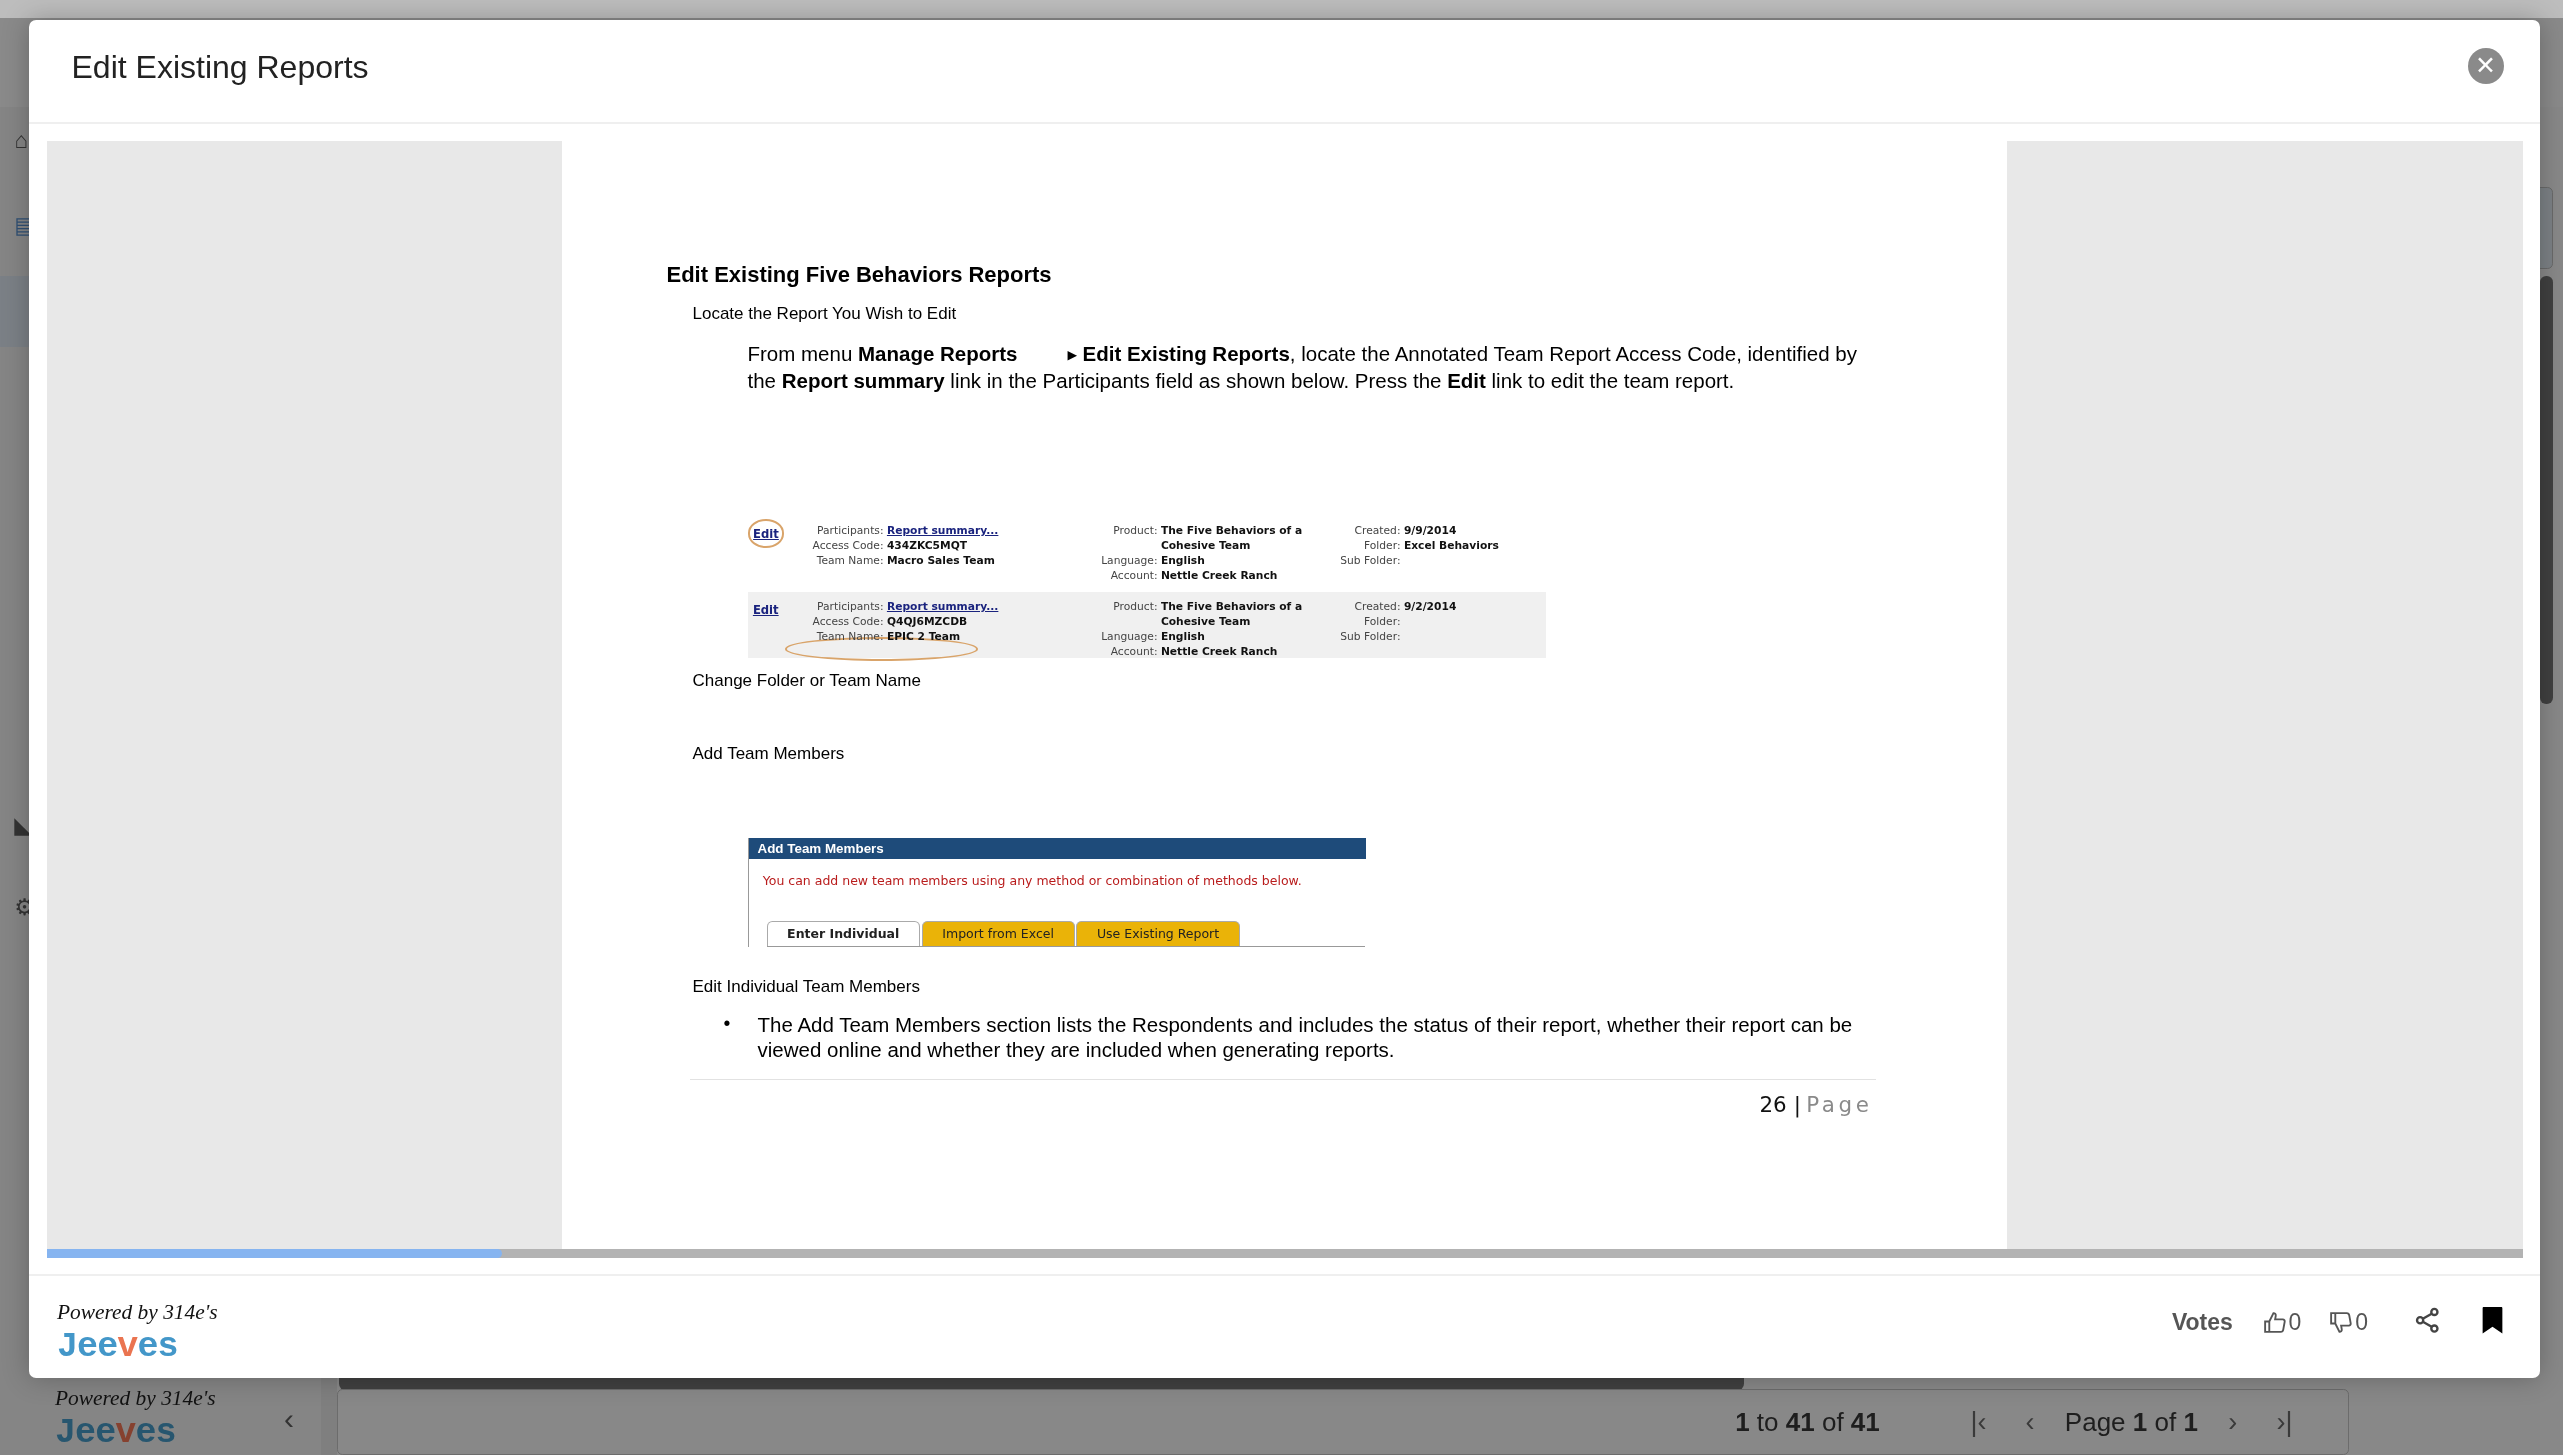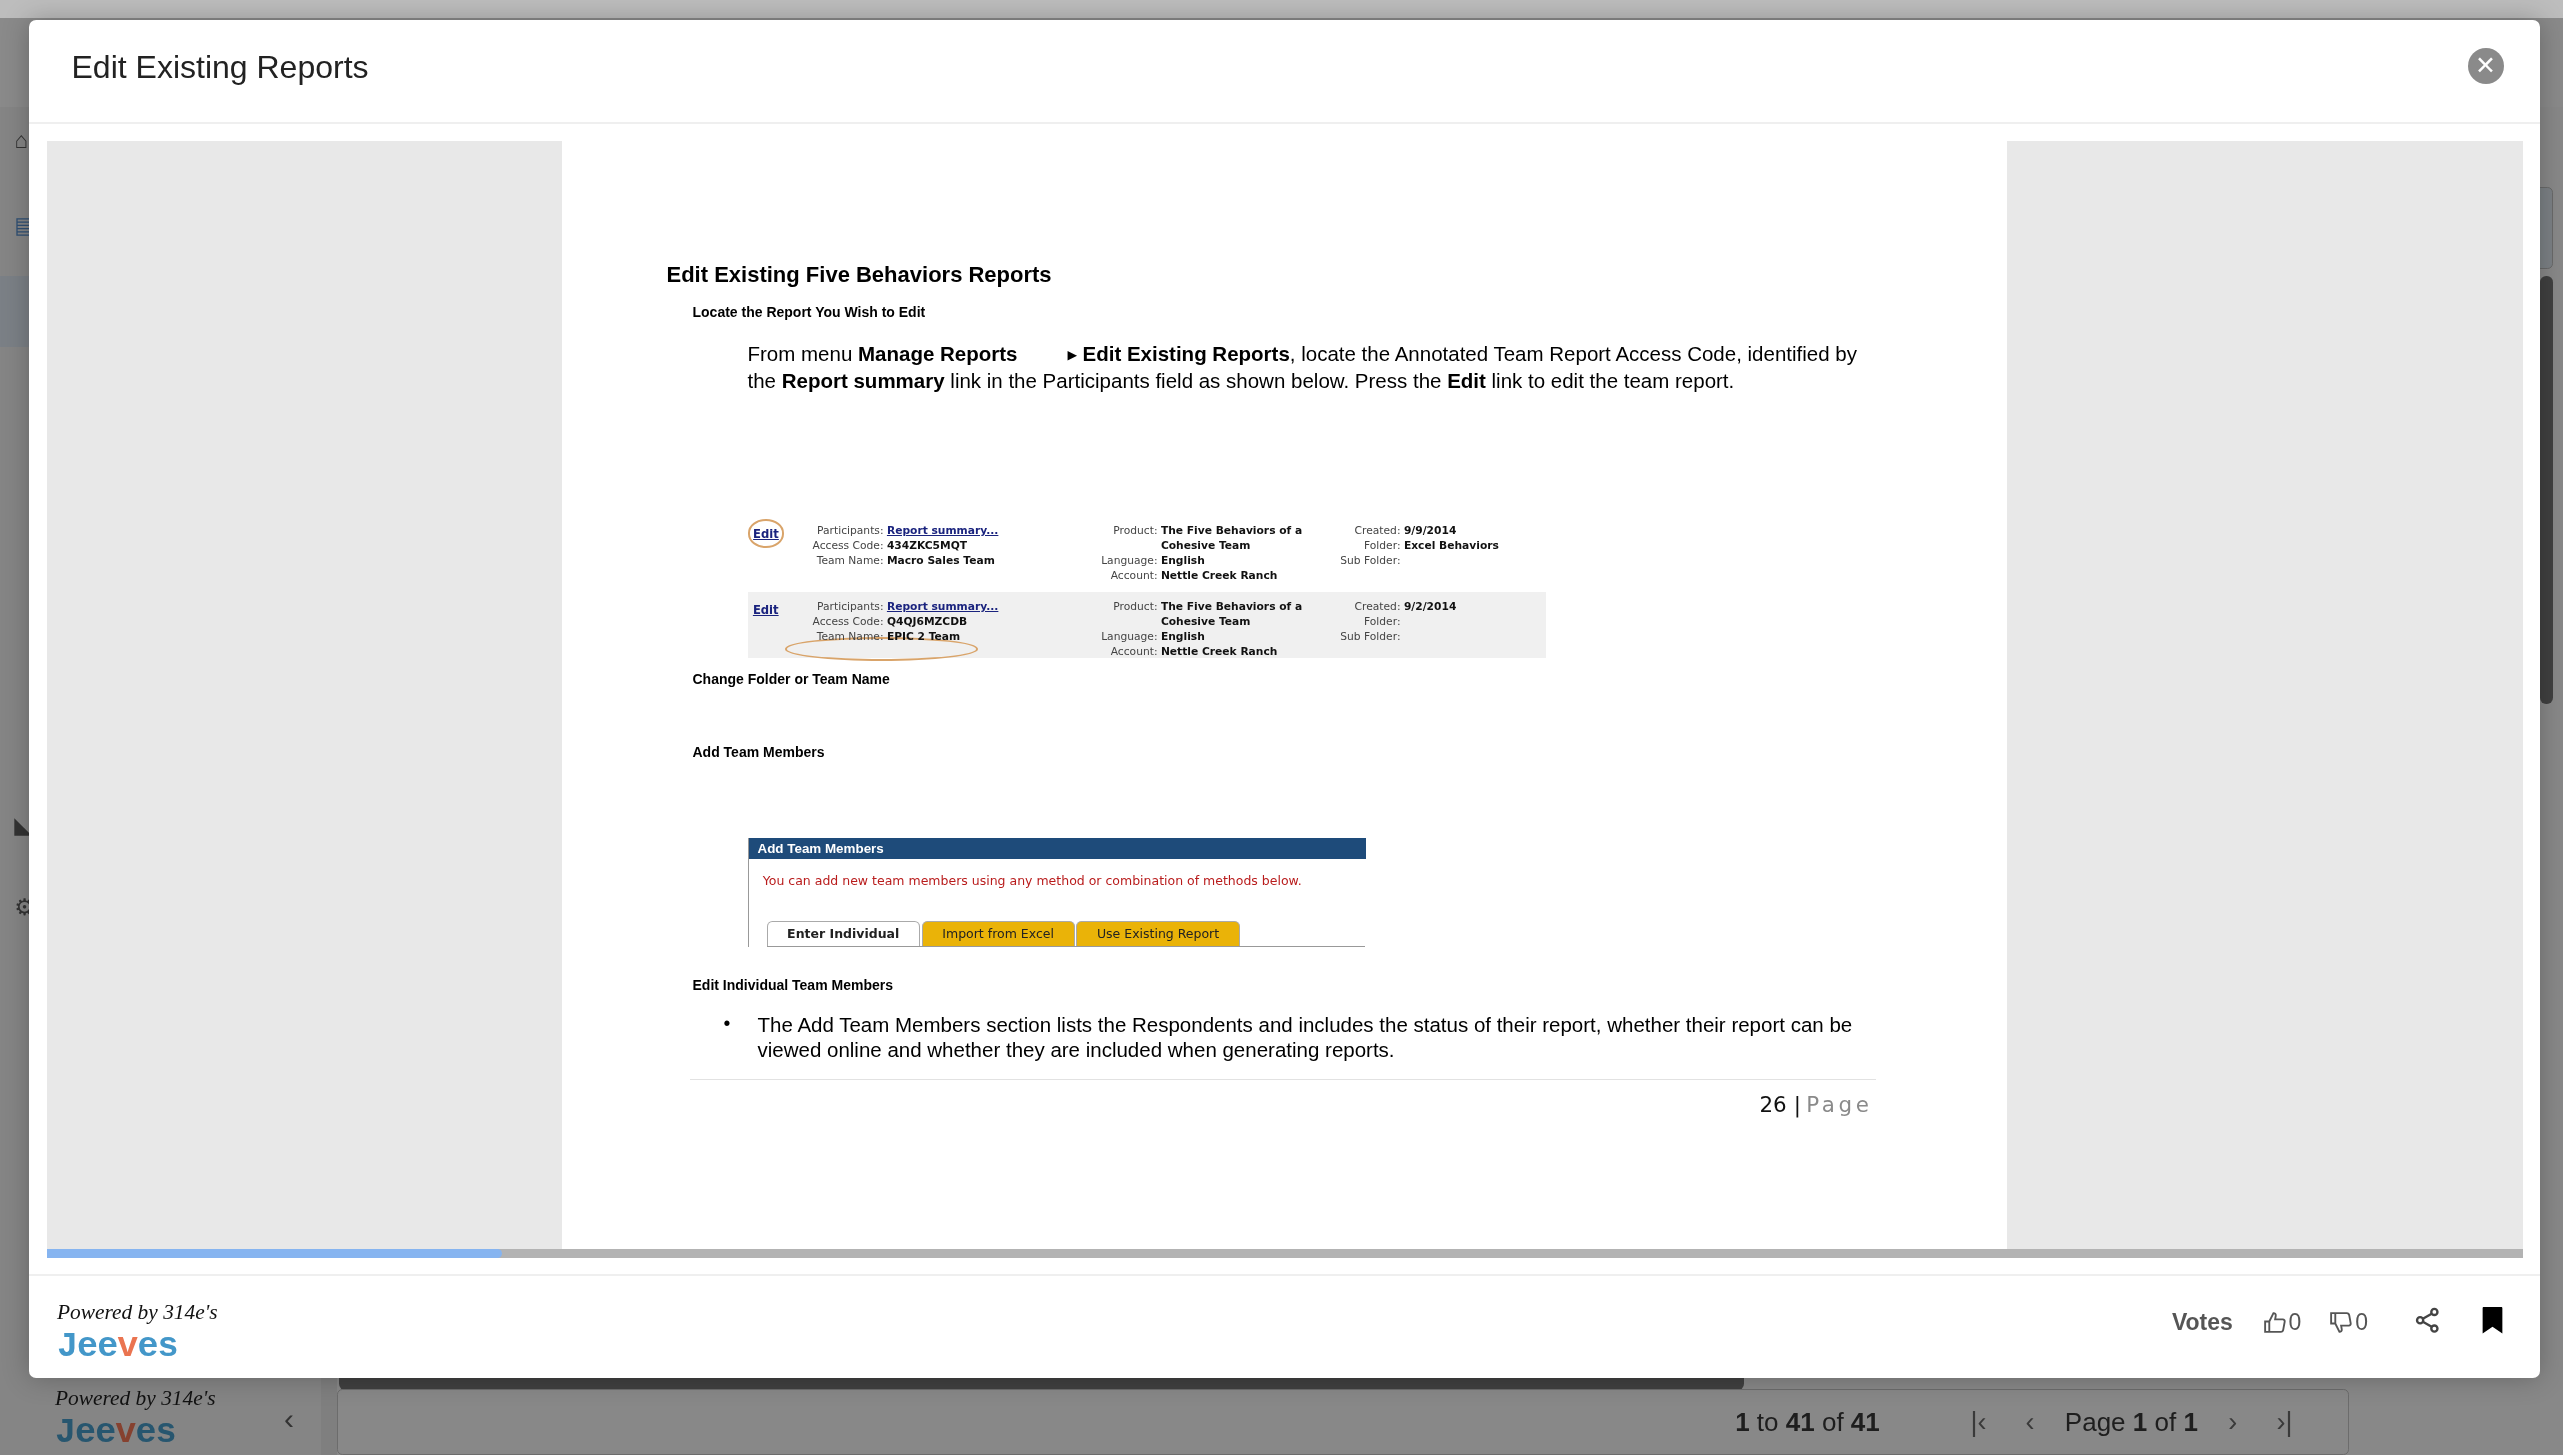--- a/index.html
+++ b/index.html
@@ -28,21 +28,21 @@
 
   
   .modal { position:absolute; left:28.5px; top:19.6px; width:2511px; height:1358px; background:#fff; border-radius:7.1px; box-shadow:0 0 27px rgba(0,0,0,0.25); }
   .modal-header { position:absolute; left:0; top:0; width:100%; height:102px; border-bottom:2.7px solid #efefef; }
   .modal-title { position:absolute; left:43px; top:29px; font-size:32px; color:#222; font-family:"Liberation Sans", sans-serif; }
   .close-btn { position:absolute; right:36px; top:28px; width:36px; height:36px; border-radius:50%; background:#8a8a8a; color:#fff; font-size:25px; line-height:36px; text-align:center; font-family:"DejaVu Sans", sans-serif; }
 
   .viewer { position:absolute; left:18px; top:121px; width:2476px; height:1117px; background:#e8e8e8; overflow:hidden; }
   .doc-page { position:absolute; left:515px; top:0; width:1445px; height:1117px; background:#fff; color:#000; font-family:"Liberation Sans", sans-serif; }
   .doc-page .h1 { position:absolute; left:105px; top:207px; font-size:22px; font-weight:700; }
-  .doc-page .h2 { position:absolute; left:131px; font-size:14px; font-weight:700; }
+  .doc-page .h2 { position:absolute; left:131px; font-size:17px; font-weight:400; }
   .doc-page .para { position:absolute; left:186px; width:1115px; font-size:20.5px; line-height:25px; }
   .doc-page .para b { font-weight:700; }
   .doc-page .arrow { font-size:12.5px; margin:0 5.4px 0 50px; vertical-align:1.8px; }
   .para.small { font-size:19px; }
 
   
   .shot1 { position:absolute; left:186px; top:375px; width:798px; height:143px; font-family:"DejaVu Sans", sans-serif; font-size:10.7px; color:#333; }
   .shot1 .row { position:relative; height:71px; }
   .shot1 .row.alt { background:#f0f0f0; height:66px; margin-top:5.4px; }
   .shot1 .edit { position:absolute; left:5.4px; top:10.7px; color:#1a237e; text-decoration:underline; font-weight:700; font-size:11.6px; }

